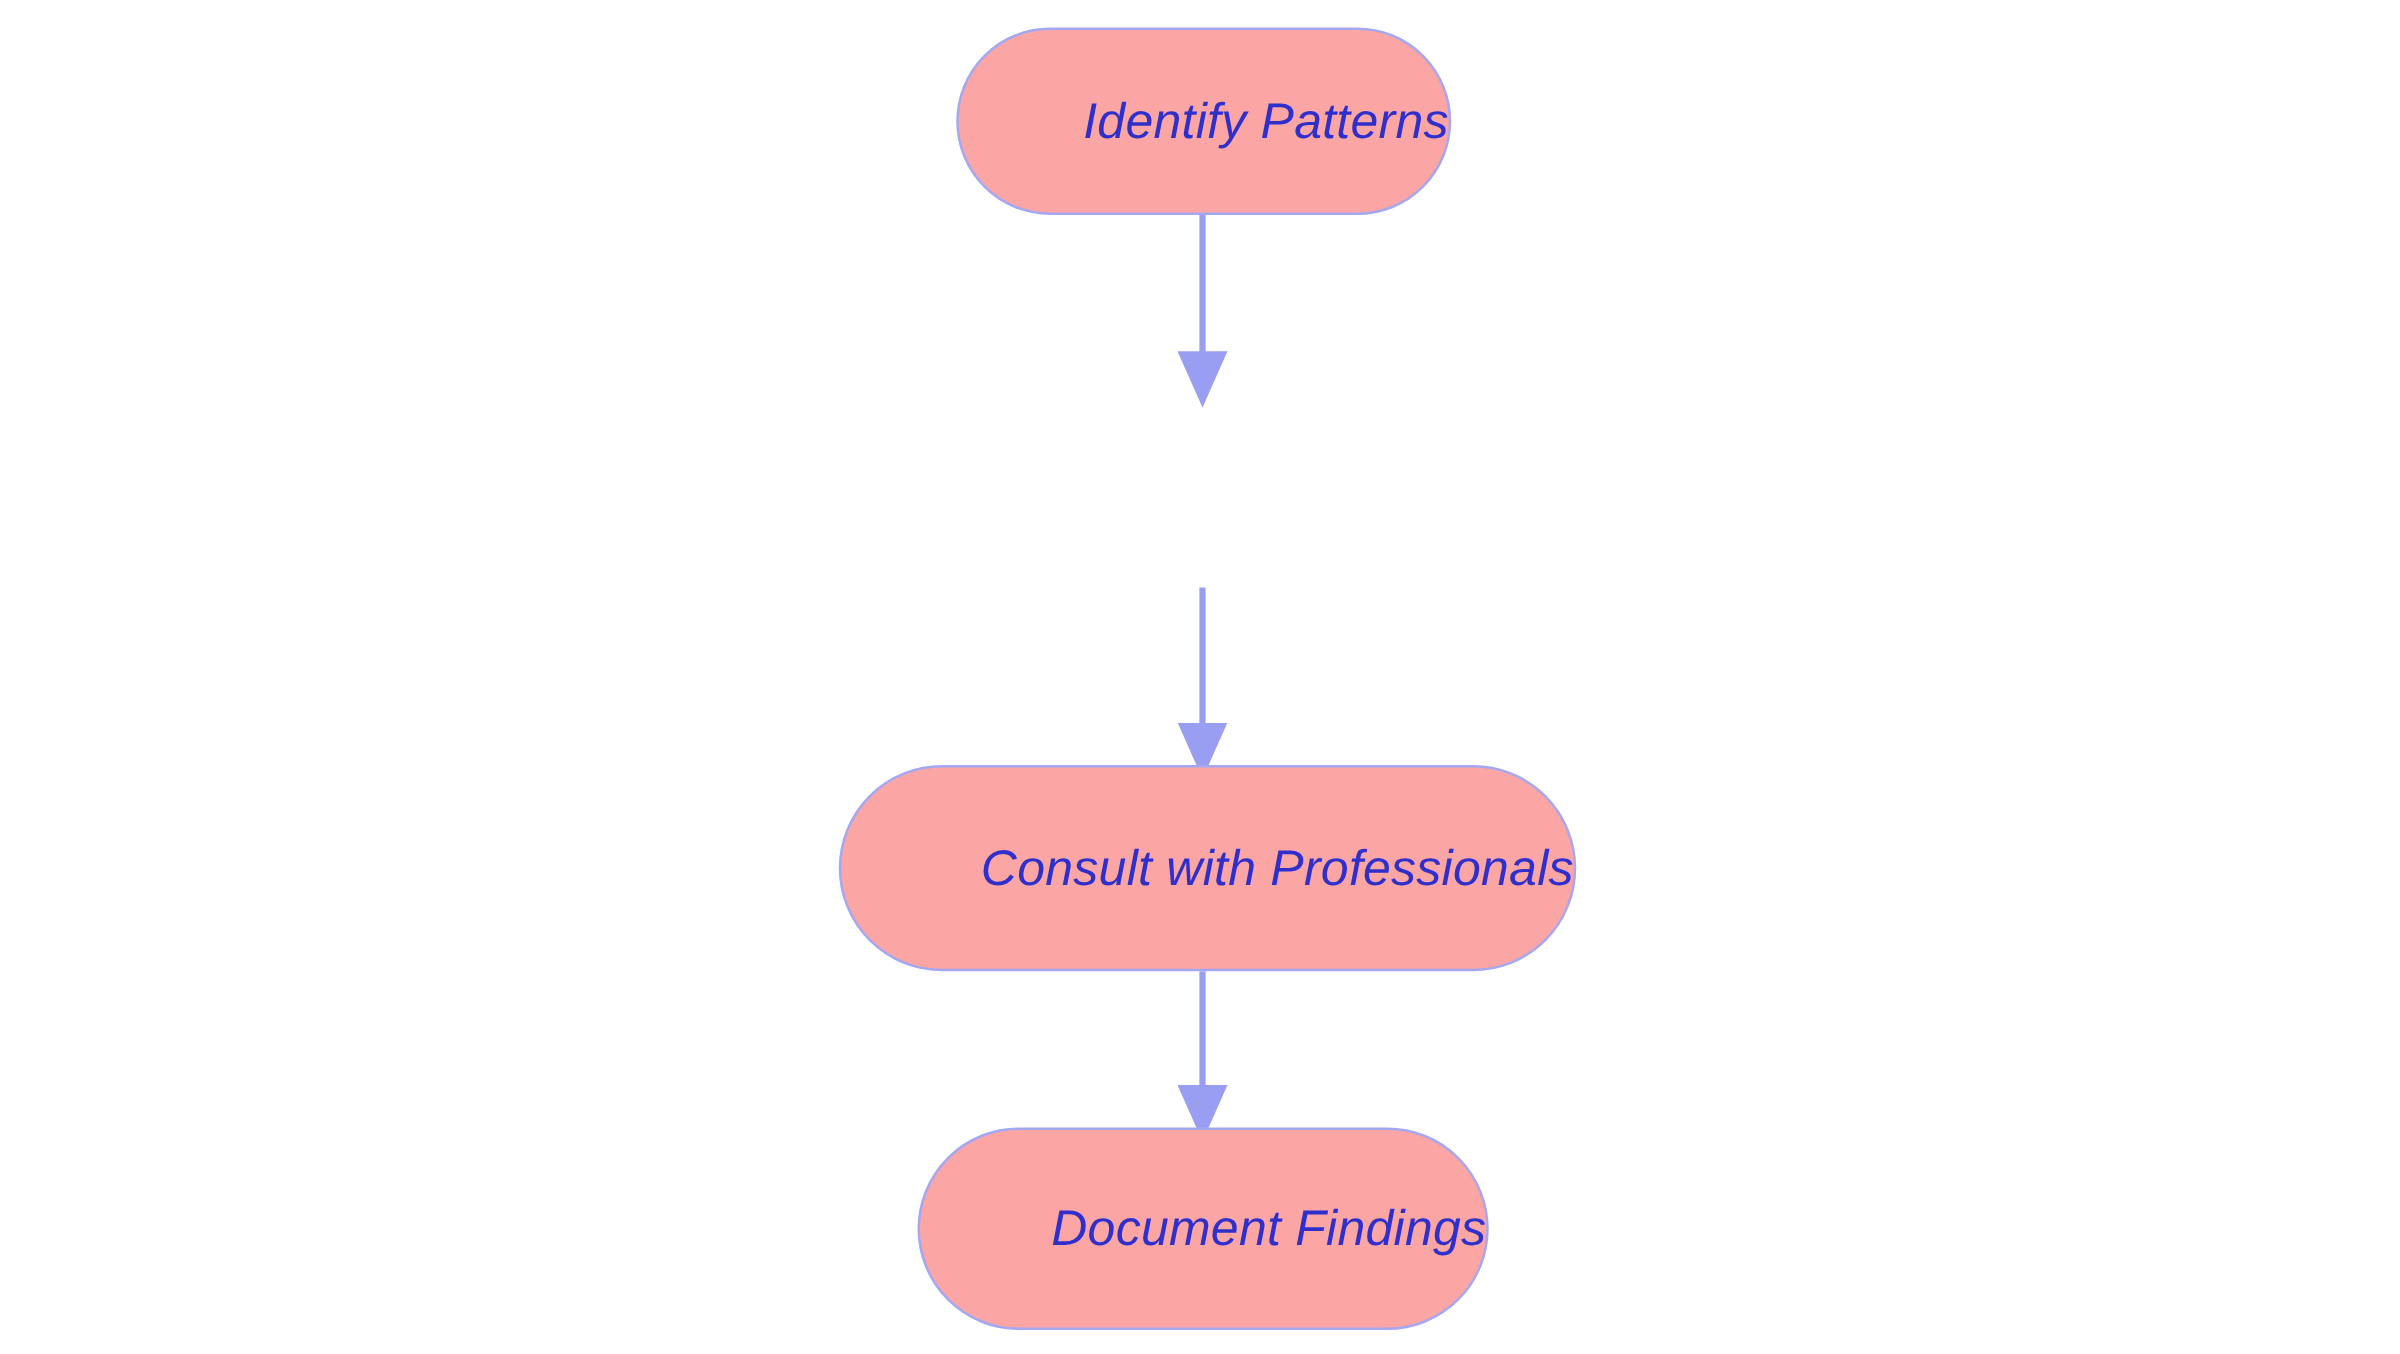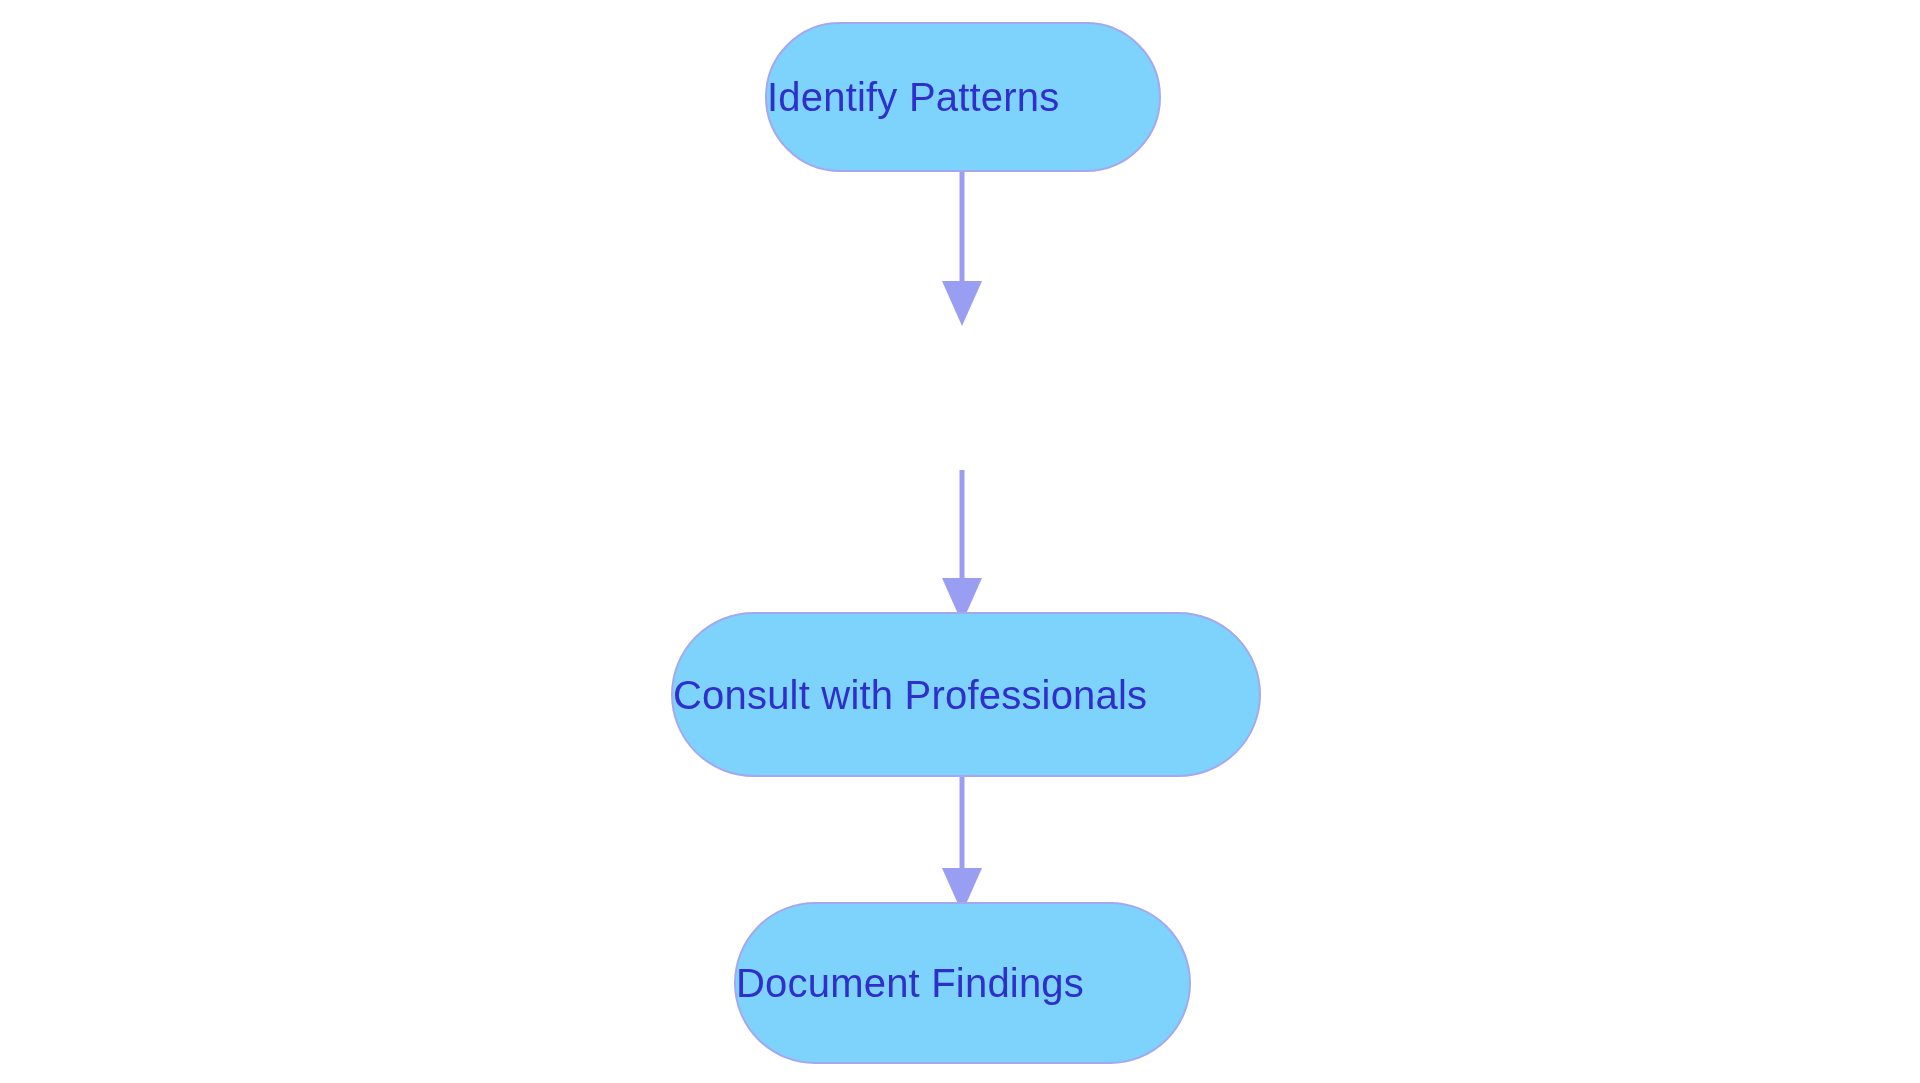--- a/index.html
+++ b/index.html
@@ -23,25 +23,26 @@
     left: 0;
     top: 0;
     width: 1920px;
     height: 1083px;
   }
   .node {
     position: absolute;
     box-sizing: border-box;
     display: flex;
     align-items: center;
-    justify-content: flex-start;
-    background: #7dd3fc;
+    justify-content: flex-end;
+    background: #fca5a5;
     border: 2px solid #a5a8f0;
     border-radius: 9999px;
     text-align: center;
+    font-style: italic;
   }
   .node-label {
     font-family: "Liberation Sans", sans-serif;
     font-size: 40px;
     font-weight: 400;
     color: #2f2fcc;
     letter-spacing: 0.2px;
     line-height: 1.15;
     white-space: nowrap;
   }

